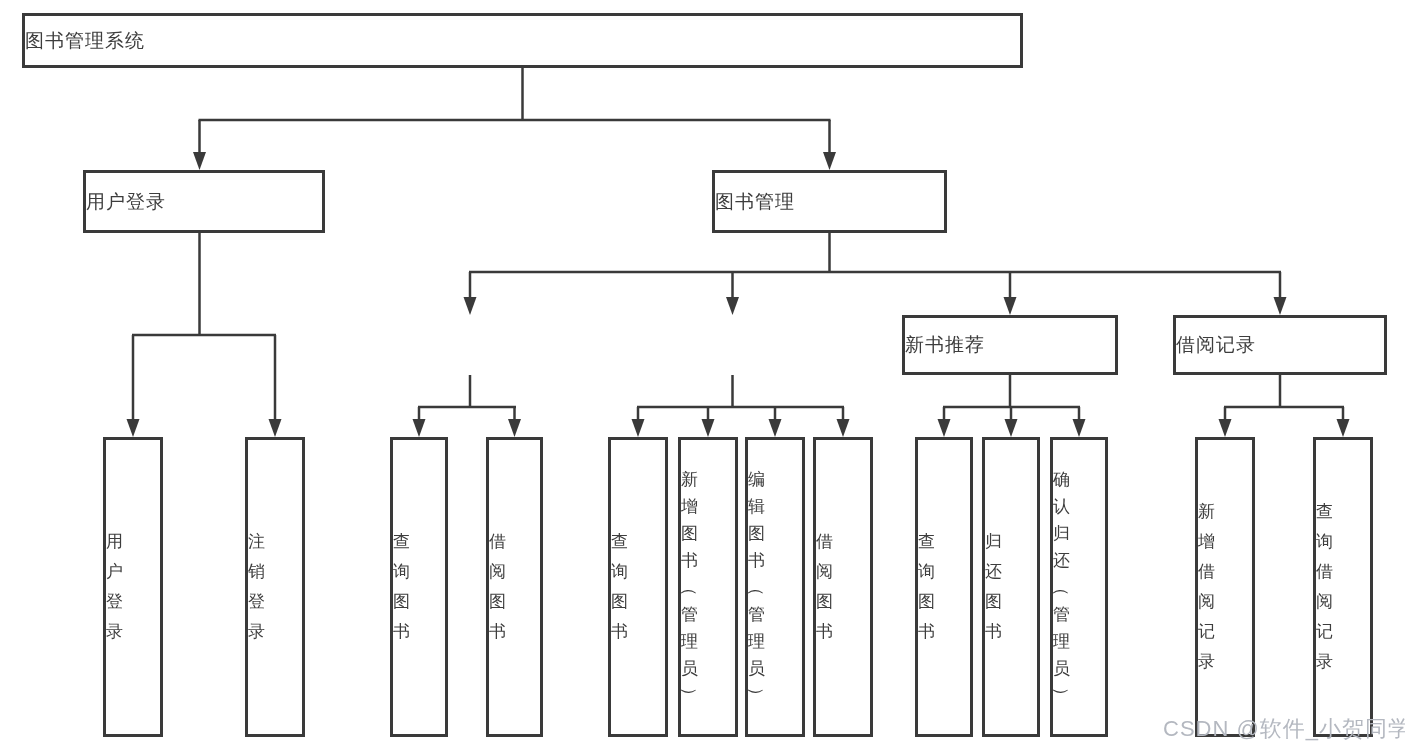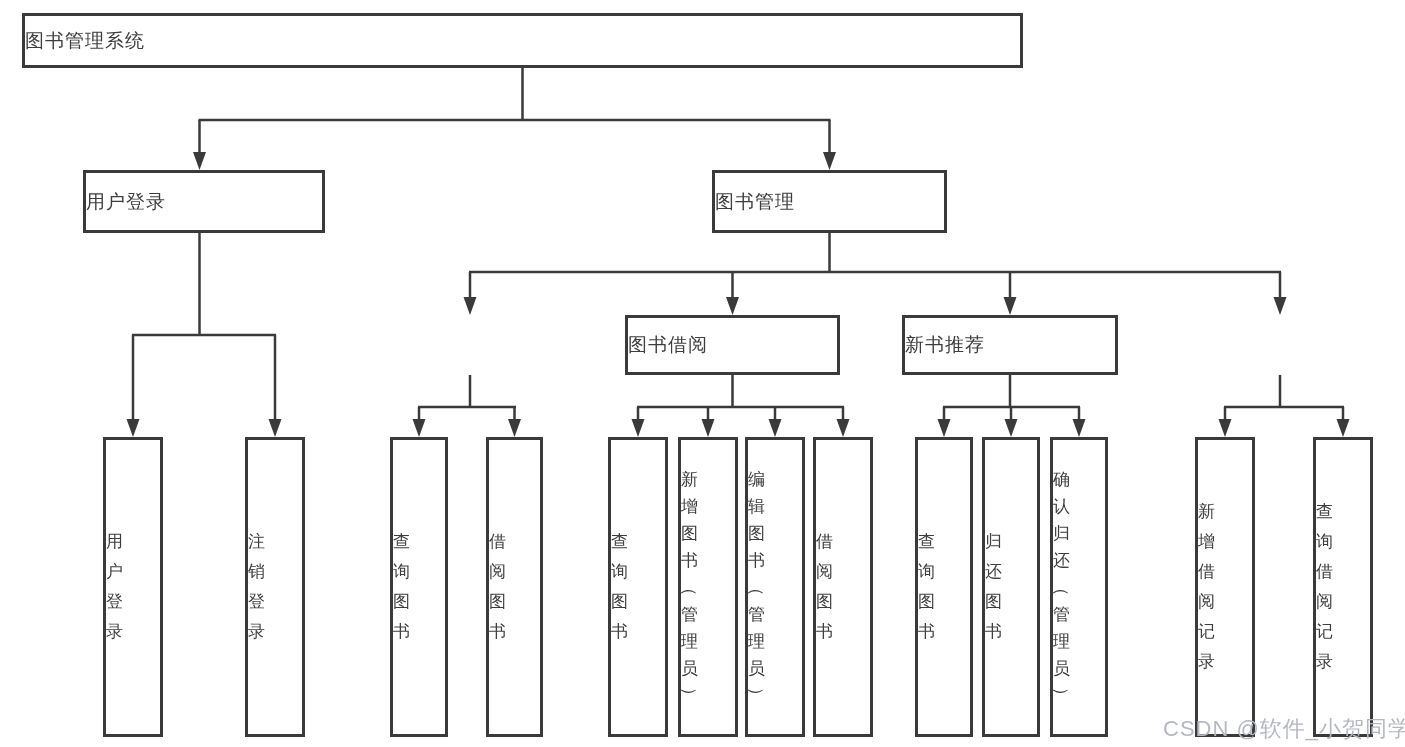--- a/index.html
+++ b/index.html
@@ -148,25 +148,25 @@
     <span class="htext">图书管理系统</span>
   </div>
 
   <div class="box" style="left:83px;top:170px;width:242px;height:63px">
     <span class="htext">用户登录</span>
   </div>
   <div class="box" style="left:712px;top:170px;width:235px;height:63px">
     <span class="htext">图书管理</span>
   </div>
 
-  <div class="box" style="left:625px;top:315px;width:215px;height:60px">
-    <span class="htext">图书借阅</span>
-  </div>
   <div class="box" style="left:902px;top:315px;width:216px;height:60px">
     <span class="htext">新书推荐</span>
+  </div>
+  <div class="box" style="left:1173px;top:315px;width:214px;height:60px">
+    <span class="htext">借阅记录</span>
   </div>
 
   <div class="box" style="left:103px;top:437px;width:60px;height:300px">
     <div class="vtext">
         <span>用</span>
         <span>户</span>
         <span>登</span>
         <span>录</span>
       </div>
   </div>

